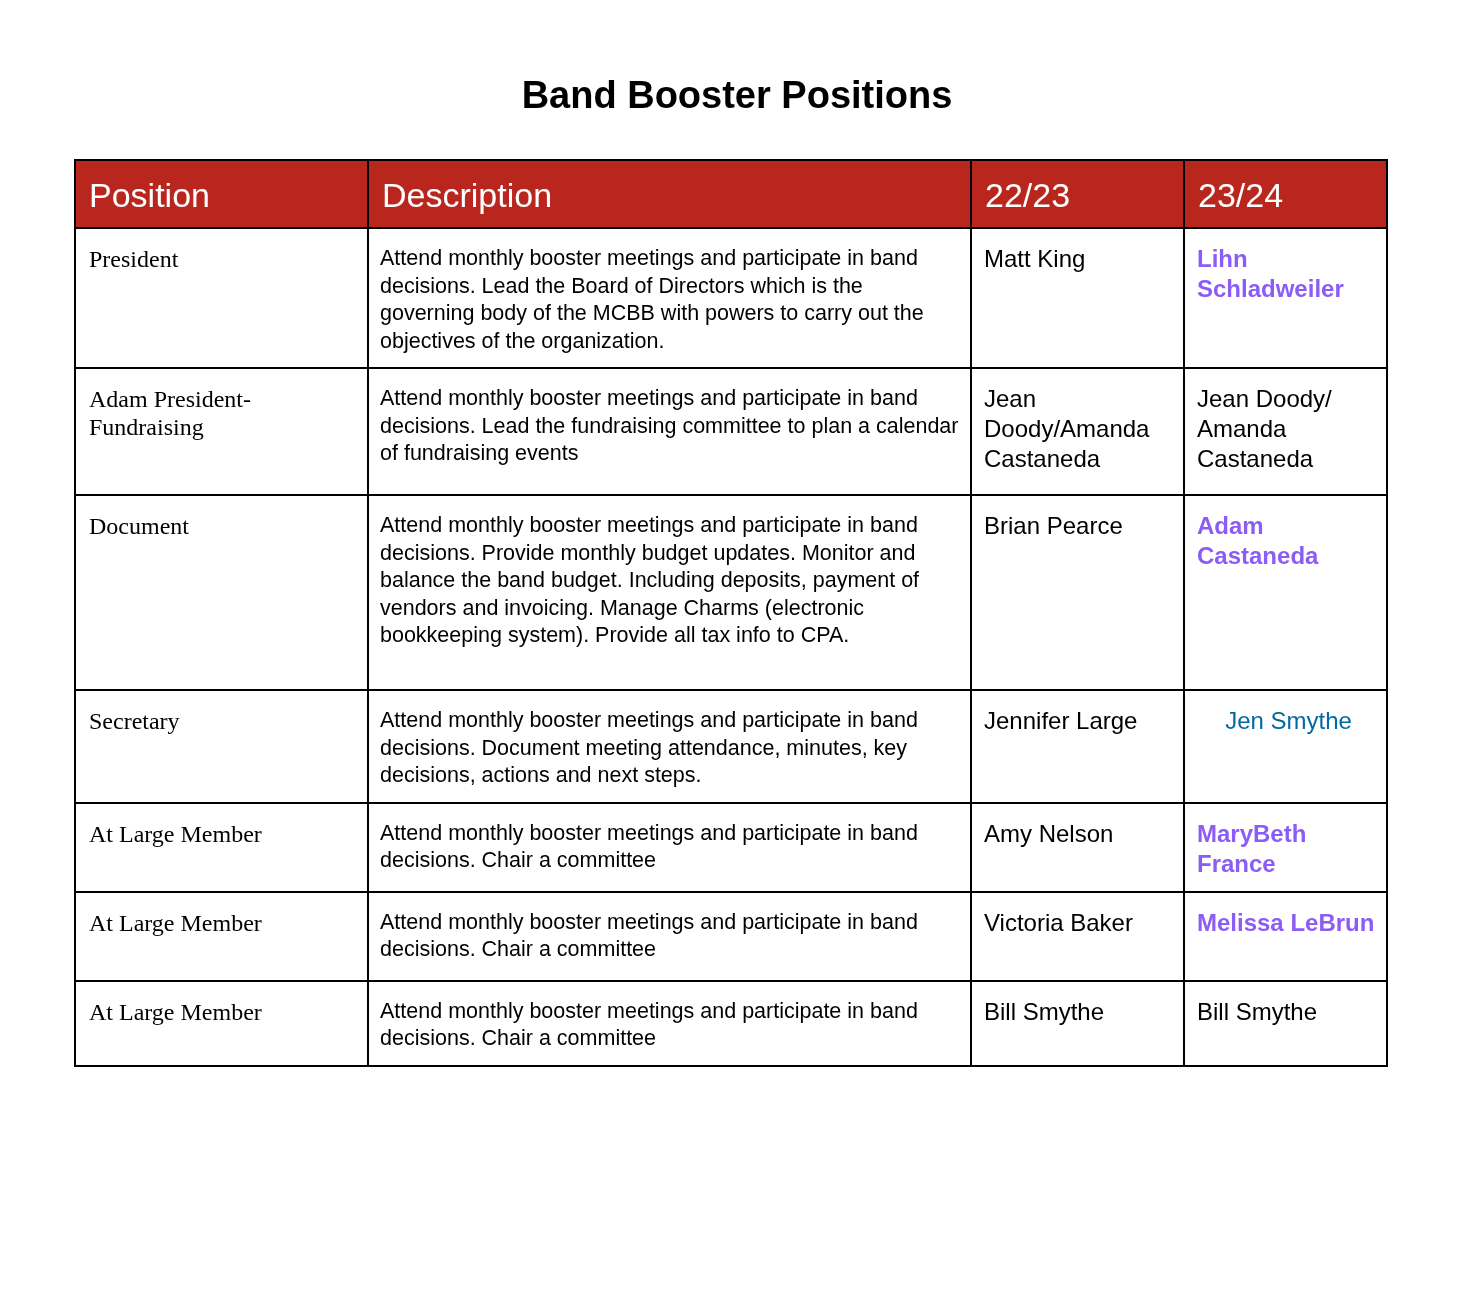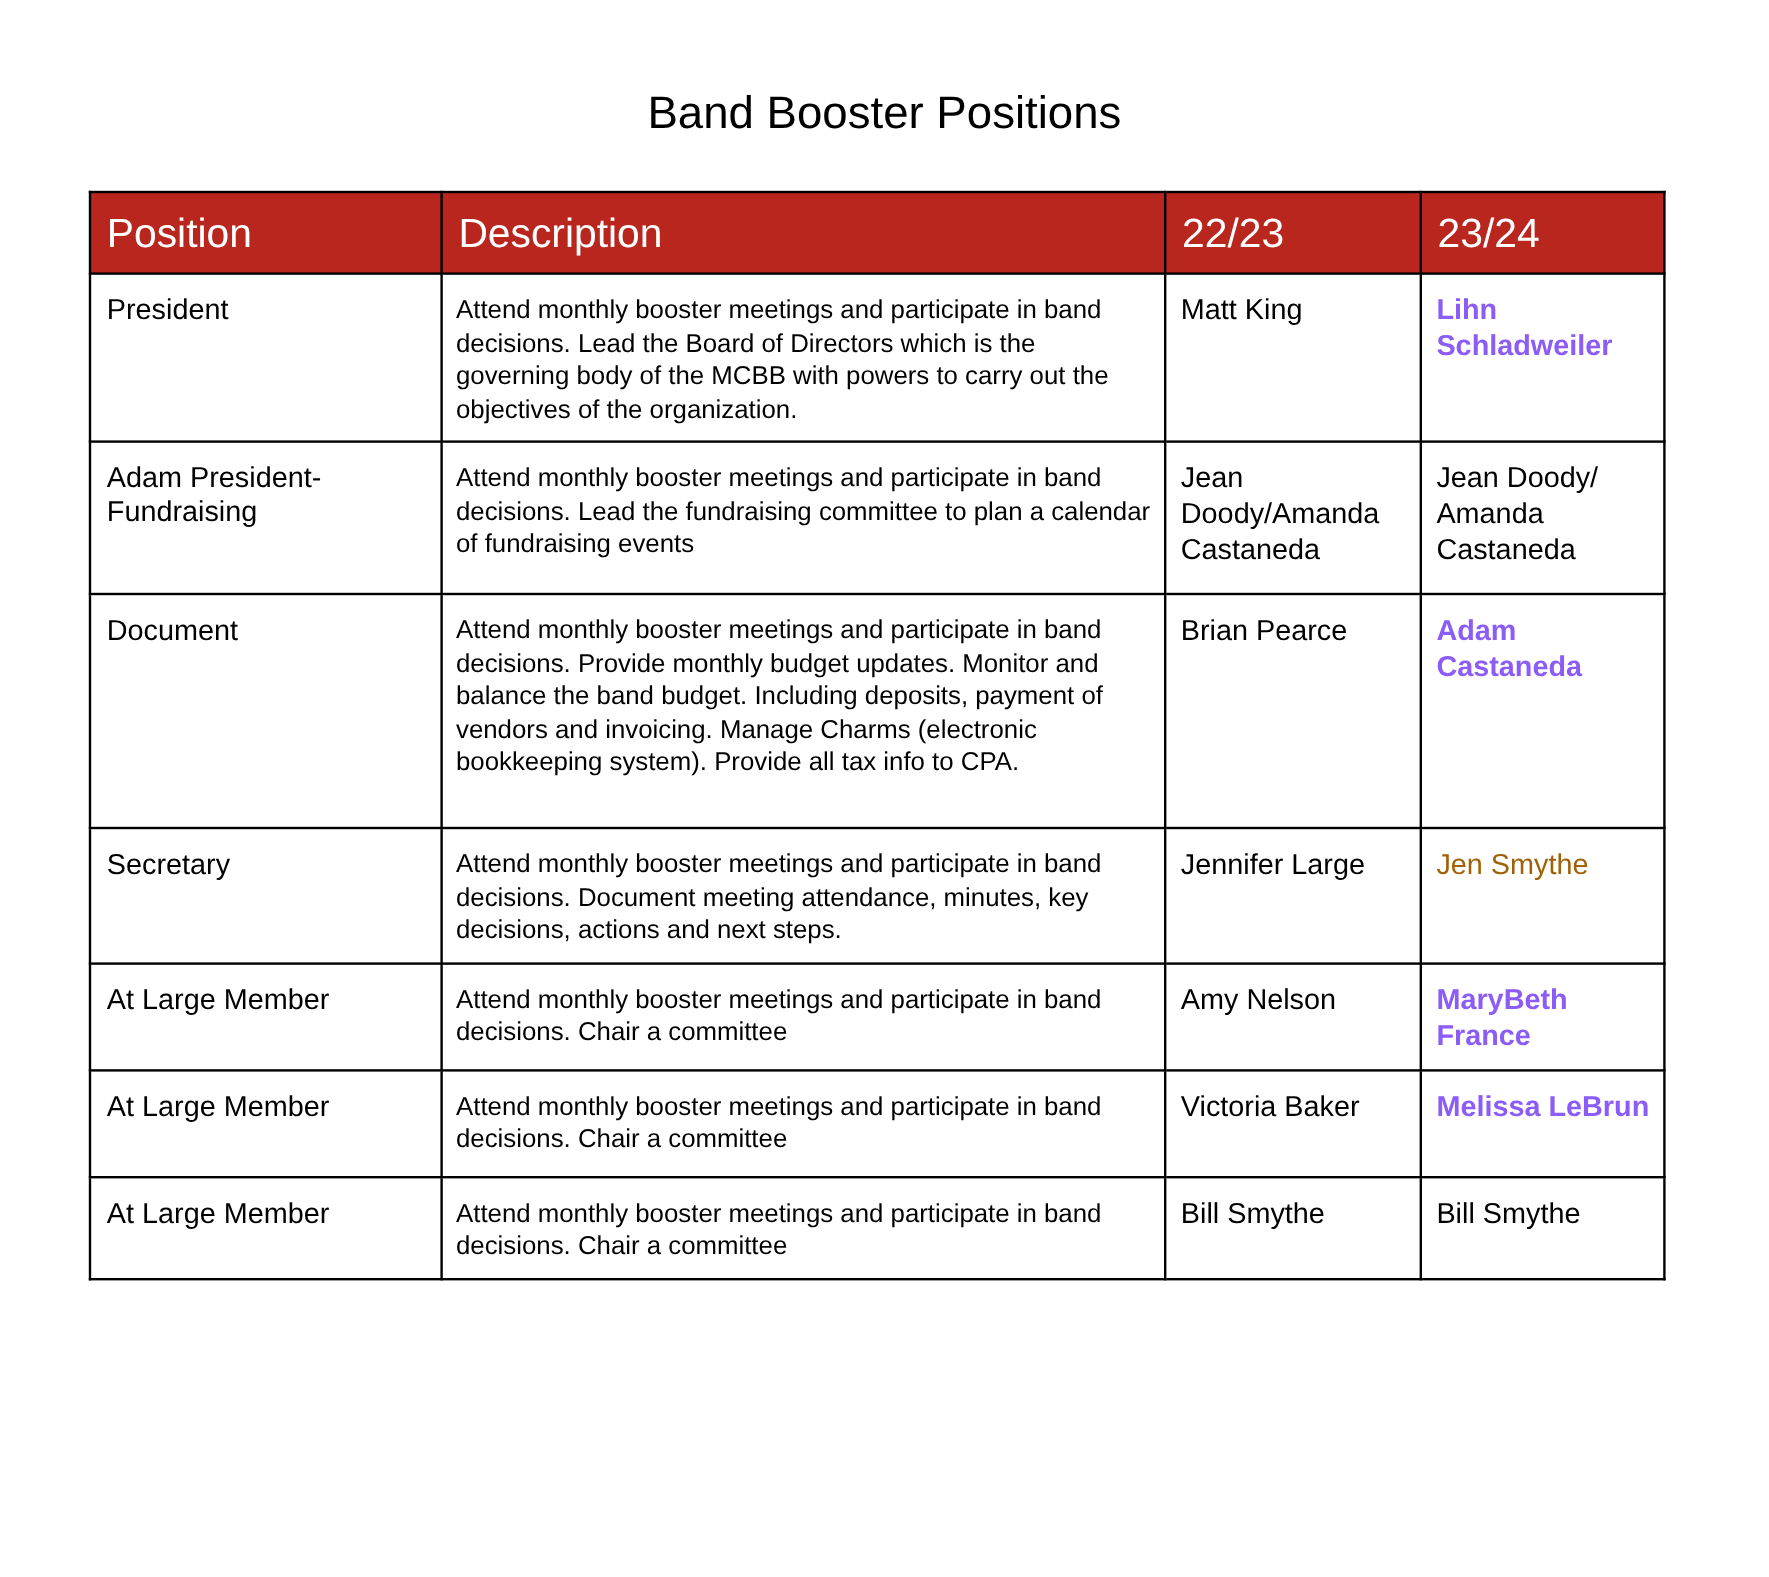--- a/index.html
+++ b/index.html
@@ -14,21 +14,21 @@
       font-family: "Liberation Sans", sans-serif;
       color: #000;
     }
     .doc-title {
       position: absolute;
       left: 0;
       top: 72px;
       width: 1474px;
       text-align: center;
       font-size: 38px;
-      font-weight: normal;
+      font-weight: bold;
       line-height: 46px;
       margin: 0;
     }
     table.board {
       position: absolute;
       left: 74px;
       top: 159px;
       width: 1312px;
       border-collapse: collapse;
       table-layout: fixed;
@@ -56,37 +56,39 @@
       font-weight: normal;
       height: 68px;
       padding: 14px 0 0 13px !important;
       box-sizing: border-box;
       line-height: 40px;
     }
     .pos-cell {
       font-size: 24px;
       line-height: 28px;
       padding: 16px 10px 12px 13px !important;
+      font-family: Liberation Serif, serif;
     }
     .desc-cell {
       font-size: 21.5px;
       line-height: 27.5px;
       padding: 16px 10px 12px 11px !important;
     }
     .name-cell {
       font-size: 24px;
       line-height: 30px;
       padding: 15px 6px 12px 12px !important;
     }
     .name-cell.new {
       color: #8b5cf6;
       font-weight: bold;
     }
     .name-cell.dark {
-      color: #a16207;
+      color: #0369a1;
+      text-align: center;
     }
   </style>
 </head>
 <body>
 
 <h1 class="doc-title">Band Booster Positions</h1>
 
 <table class="board">
   <colgroup>
     <col style="width:293px">

